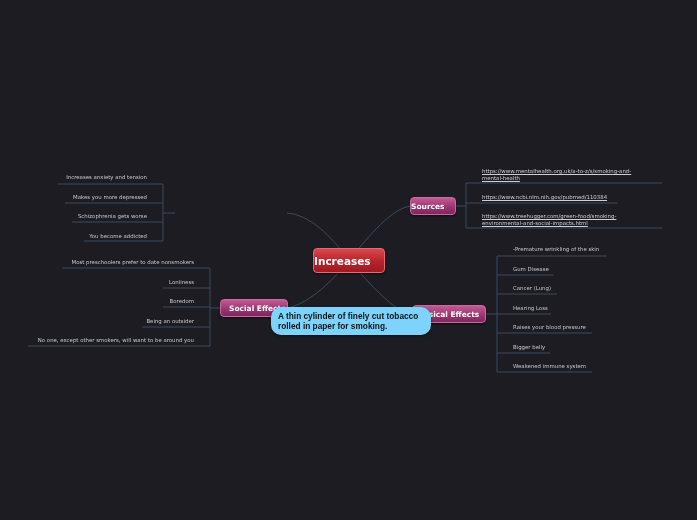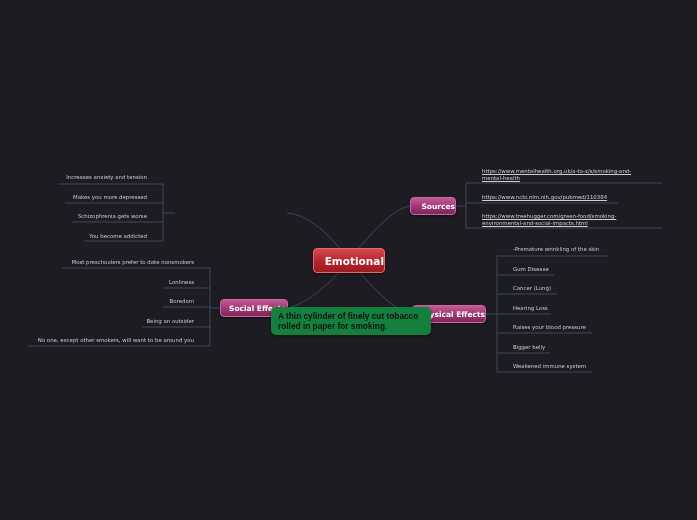--- a/index.html
+++ b/index.html
@@ -10,21 +10,21 @@
       position: relative;
     }
     #canvas { position: absolute; left: 0; top: 0; width: 697px; height: 520px; }
     svg.lines { position: absolute; left: 0; top: 0; }
     .node {
       position: absolute;
       color: #fff;
       font-weight: bold;
       border-radius: 4px;
       box-sizing: border-box;
-      display: flex; align-items: center; justify-content: flex-end;
+      display: flex; align-items: center; justify-content: flex-start;
       white-space: nowrap;
       cursor: pointer;
     }
     .central {
       background: linear-gradient(#d8494f, #b5222b 55%, #9e1a22);
       border: 1px solid #e56a6e;
       font-size: 10.5px;
       box-shadow: 0 1px 2px rgba(0,0,0,0.6);
     }
     .main {
@@ -45,22 +45,22 @@
       text-decoration: underline;
       color: #cfcfd6;
       white-space: normal;
     }
     .leaf.right { text-align: left; }
     .leaf.leftside { text-align: right; }
     .tooltip {
       position: absolute;
       left: 271px; top: 307px;
       width: 160px; height: 28px;
-      background: #15803d;
-      border-radius: 5px;
+      background: #7dd3fc;
+      border-radius: 10px;
       box-shadow: 0 1px 3px rgba(0,0,0,0.5);
       box-sizing: border-box;
       padding: 4px 7px;
       font-family: "Liberation Sans", sans-serif;
       font-size: 8.3px;
       font-weight: bold;
       color: #111;
       line-height: 10px;
     }
   </style>
@@ -104,21 +104,21 @@
       <line x1="497" y1="275" x2="554" y2="275"></line>
       <line x1="497" y1="294" x2="557" y2="294"></line>
       <line x1="497" y1="314" x2="551" y2="314"></line>
       <line x1="497" y1="333" x2="592" y2="333"></line>
       <line x1="497" y1="353" x2="550" y2="353"></line>
       <line x1="497" y1="372" x2="592" y2="372"></line>
     </g>
   </svg>
 
   <div class="node central" style="left:313px; top:248px; width:72px; height:25px;">
-    <span>Emotional</span>
+    <span>Increases</span>
   </div>
 
   <div class="leaf leftside" style="left:55px; top:174px; width:92px;">
     <span>Increases anxiety and tension</span>
   </div>
   <div class="leaf leftside" style="left:55px; top:194px; width:92px;">
     <span>Makes you more depressed</span>
   </div>
   <div class="leaf leftside" style="left:55px; top:213px; width:92px;">
     <span>Schizophrenia gets worse</span>

